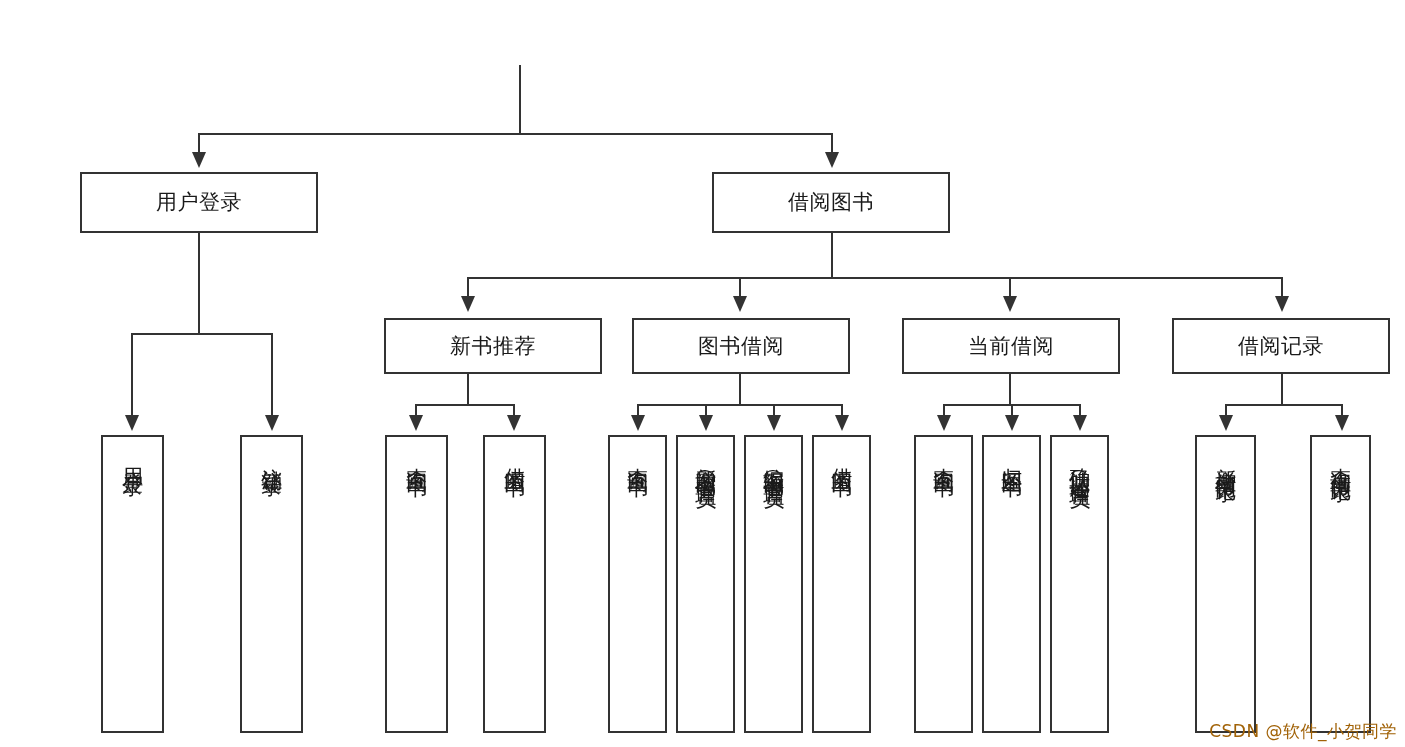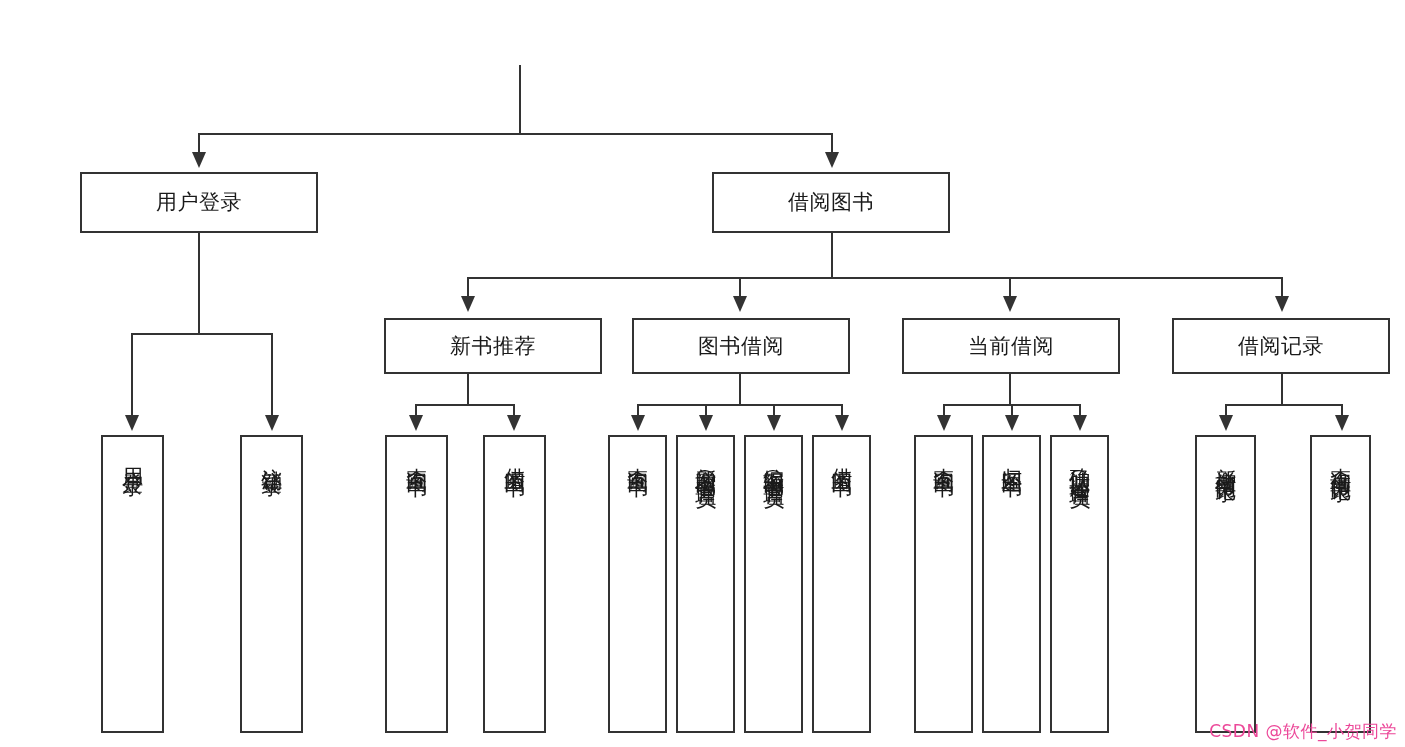--- a/index.html
+++ b/index.html
@@ -70,21 +70,21 @@
     height: 0;
     border-left: 7px solid transparent;
     border-right: 7px solid transparent;
     border-top: 16px solid #333333;
   }
   .watermark {
     position: absolute;
     right: 8px;
     bottom: 4px;
     font-size: 17px;
-    color: #ec4899;
+    color: #a16207;
     letter-spacing: 0.5px;
     white-space: nowrap;
   }
 </style>
 </head>
 <body>
 
 <div id="canvas">
 
 

